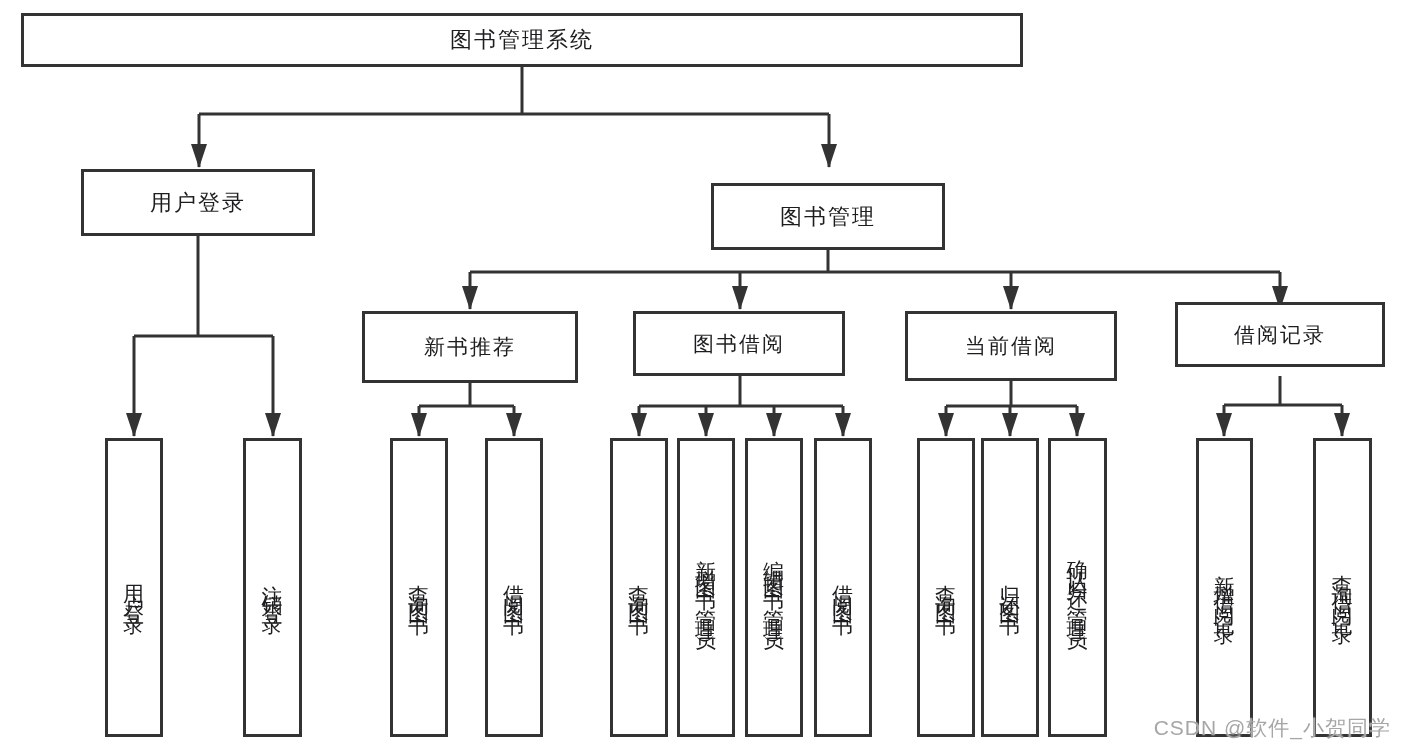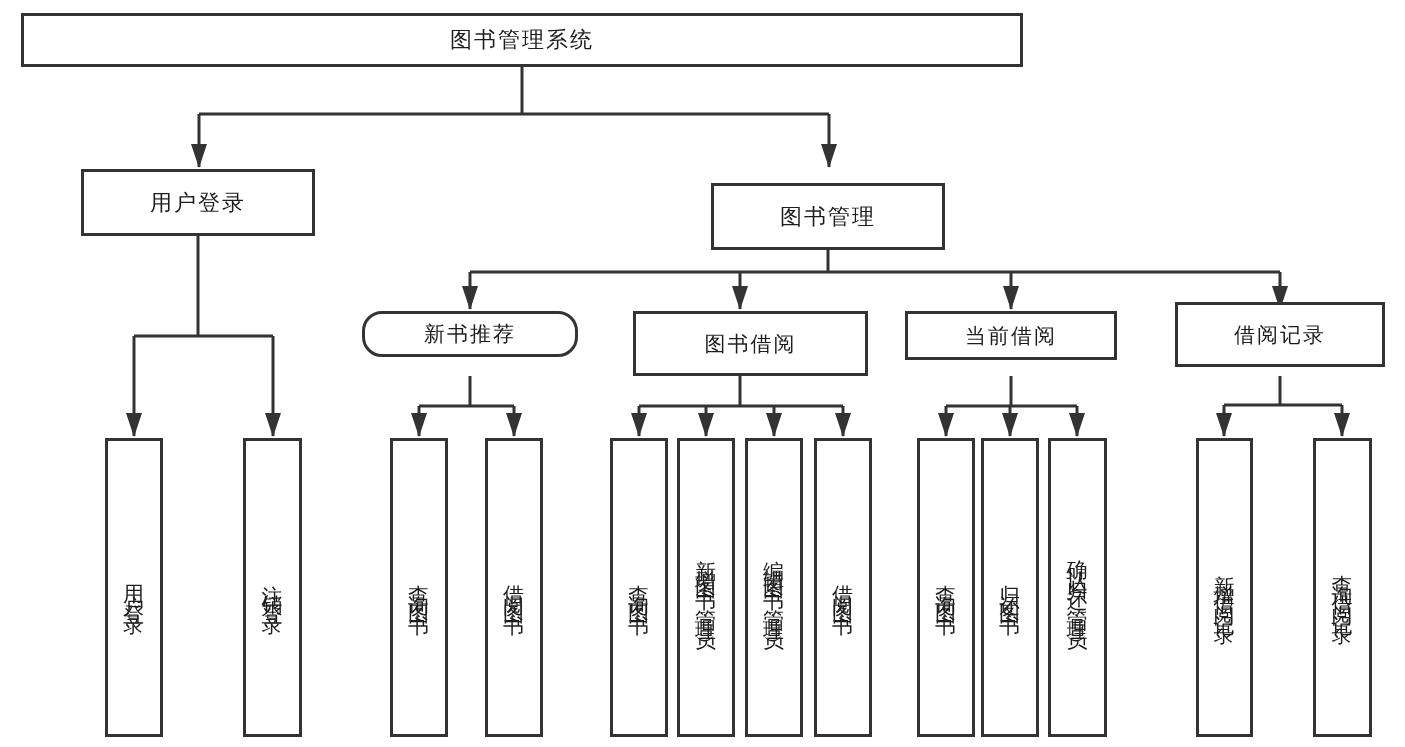--- a/index.html
+++ b/index.html
@@ -133,27 +133,27 @@
     <span class="hlbl">图书管理系统</span>
   </div>
 
   <div class="node" style="left:81px; top:169px; width:234px; height:67px;">
     <span class="hlbl">用户登录</span>
   </div>
   <div class="node" style="left:711px; top:183px; width:234px; height:67px;">
     <span class="hlbl">图书管理</span>
   </div>
 
-  <div class="node lvl3" style="left:362px; top:311px; width:216px; height:46px;border-radius:20px;">
+  <div class="node lvl3" style="left:362px; top:311px; width:216px; height:72px;">
     <span class="hlbl">新书推荐</span>
   </div>
-  <div class="node lvl3" style="left:633px; top:311px; width:235px; height:65px;">
+  <div class="node lvl3" style="left:633px; top:311px; width:212px; height:65px;">
     <span class="hlbl">图书借阅</span>
   </div>
-  <div class="node lvl3" style="left:905px; top:311px; width:212px; height:49px;">
+  <div class="node lvl3" style="left:905px; top:311px; width:212px; height:70px;">
     <span class="hlbl">当前借阅</span>
   </div>
   <div class="node lvl3" style="left:1175px; top:302px; width:210px; height:65px;">
     <span class="hlbl">借阅记录</span>
   </div>
 
   <div class="node leaf" style="left:105px; top:438px; width:58px; height:299px;">
     <span class="vlbl">用户登录</span>
   </div>
   <div class="node leaf" style="left:243px; top:438px; width:59px; height:299px;">
@@ -190,14 +190,15 @@
     <span class="vlbl">确认归还（管理员）</span>
   </div>
 
   <div class="node leaf" style="left:1196px; top:438px; width:57px; height:299px;">
     <span class="vlbl">新增借阅记录</span>
   </div>
   <div class="node leaf" style="left:1313px; top:438px; width:59px; height:299px;">
     <span class="vlbl">查询借阅记录</span>
   </div>
 
+  <div class="watermark">CSDN @软件_小贺同学</div>
 
 </div>
 
 </body></html>

